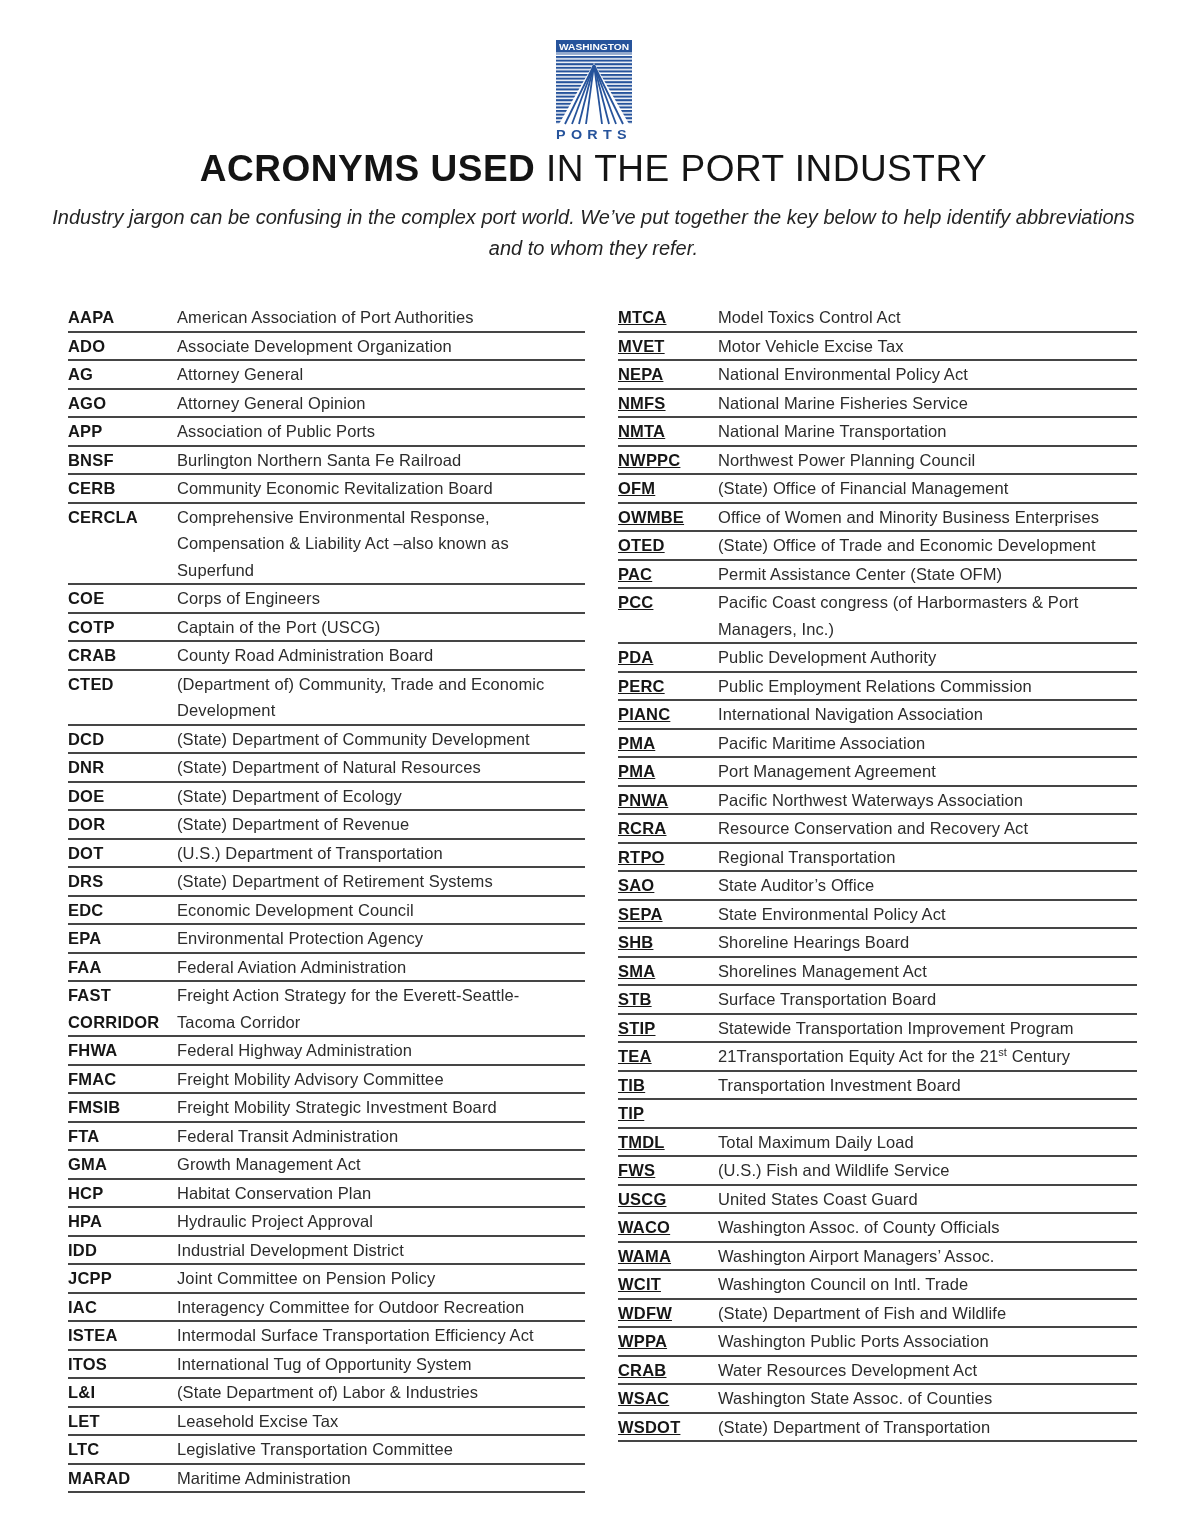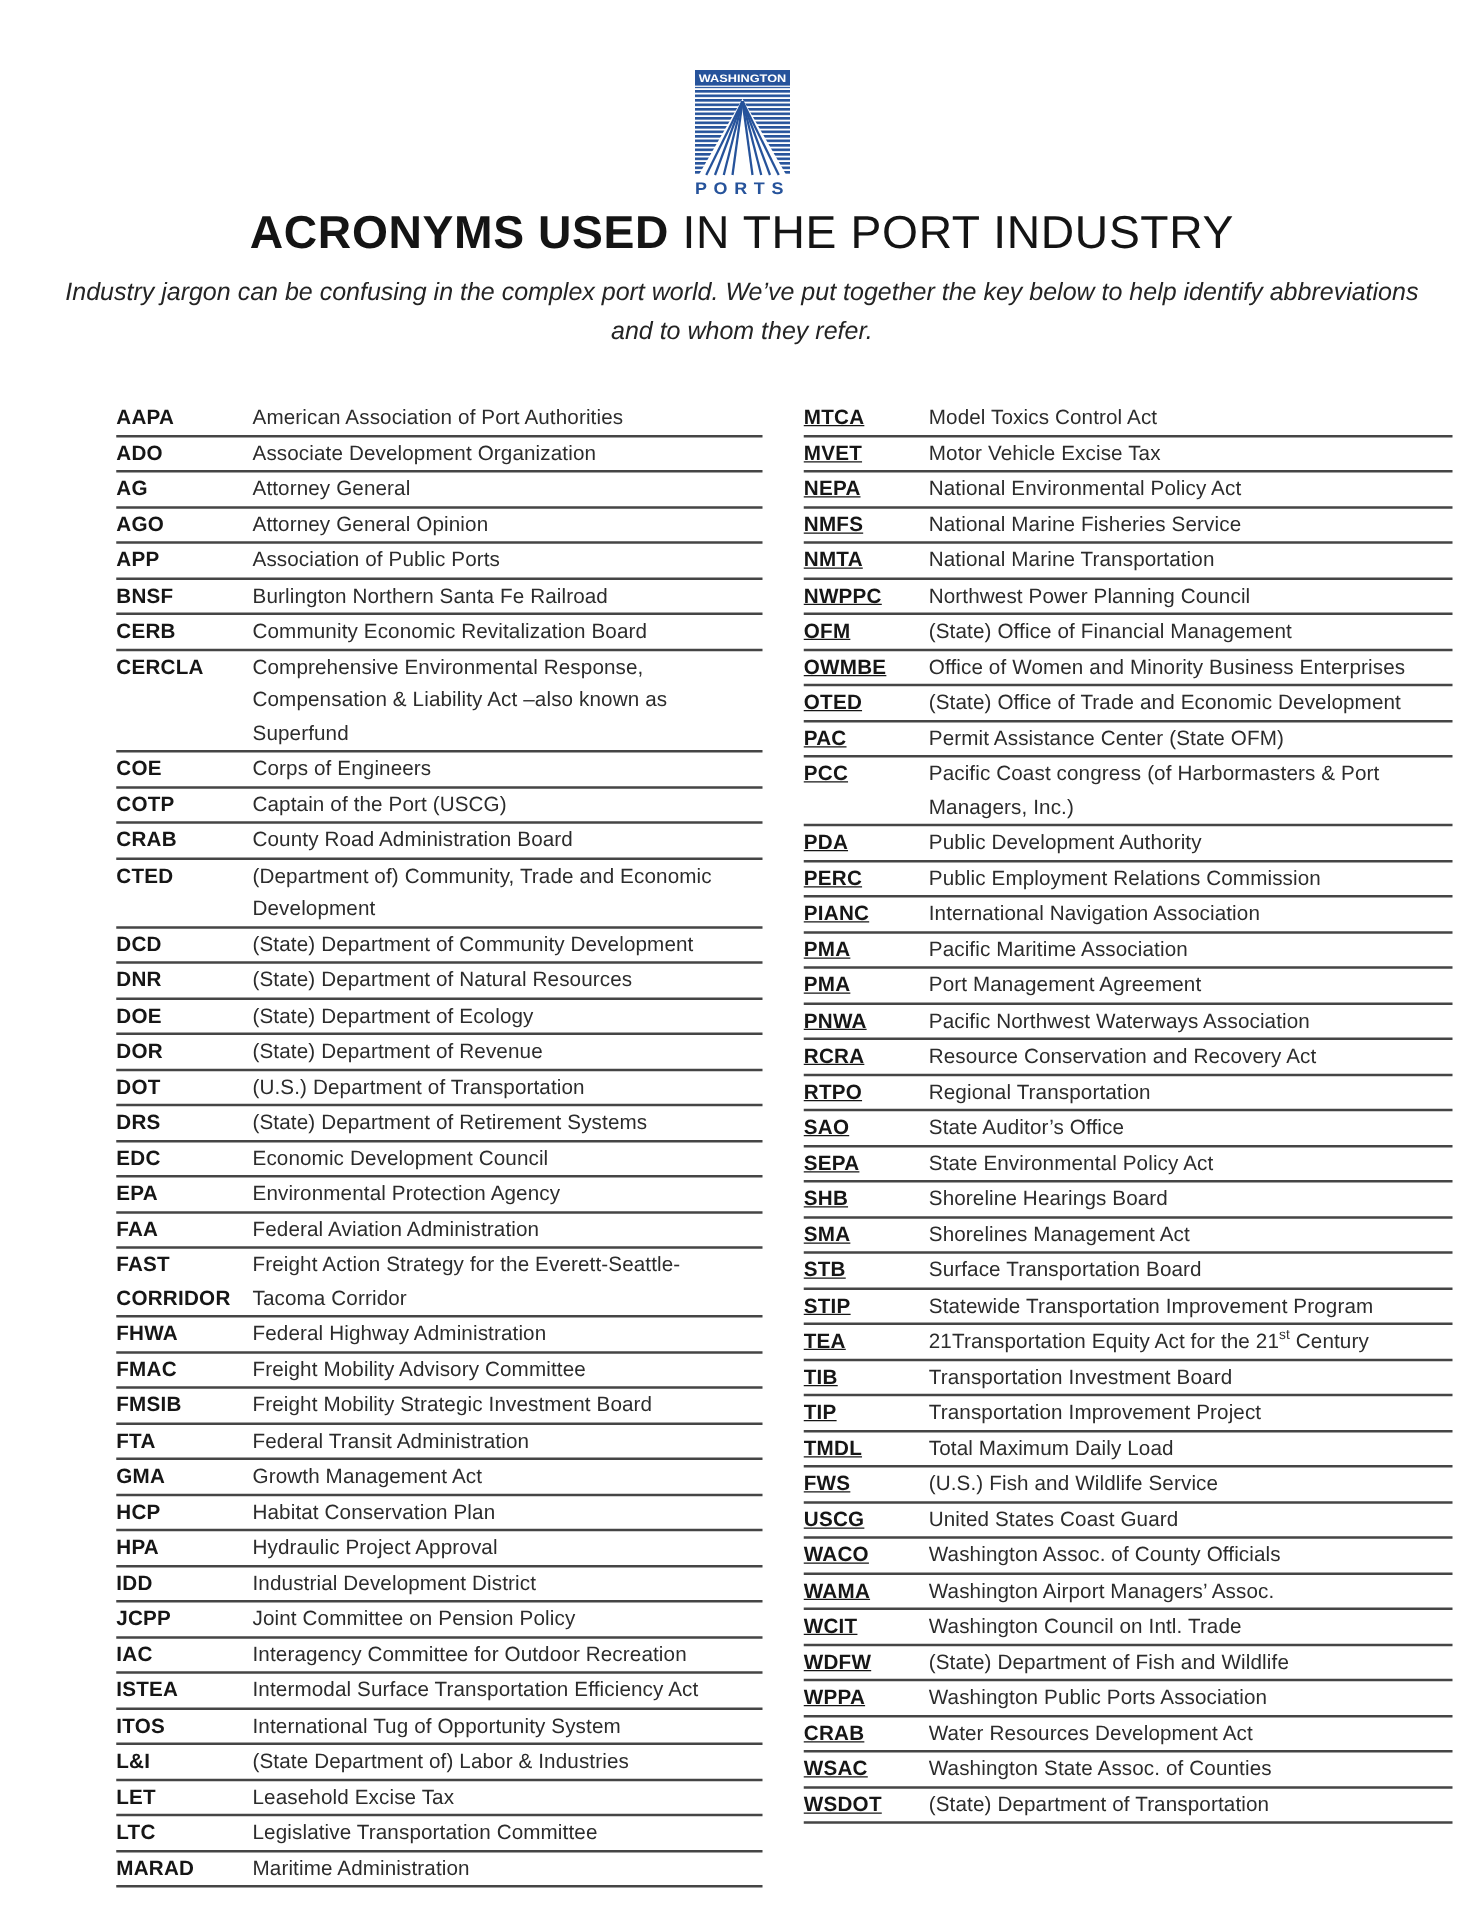--- a/index.html
+++ b/index.html
@@ -10,21 +10,21 @@
   }
   .page {
     position: relative;
     width: 1187px;
     height: 1536px;
     background: #ffffff;
     overflow: hidden;
   }
   .header {
     text-align: center;
-    padding-top: 54px;
+    padding-top: 38px;
   }
   .logo-svg {
     width: 80px;
     height: 104px;
     display: inline-block;
   }
   .title {
     margin-top: 0;
     font-size: 37px;
     line-height: 46px;
@@ -39,21 +39,20 @@
     font-size: 20px;
     line-height: 31px;
     color: #242424;
     white-space: pre-line;
   }
   .tables {
     display: flex;
     margin-left: 68px;
     margin-top: 40px;
     gap: 33px;
-    justify-content: center;
   }
   .col { flex: none; }
   .col-left  { width: 517px; }
   .col-right { width: 519px; }
   .row {
     display: flex;
     border-bottom: 2px solid #454545;
     font-size: 16.5px;
     line-height: 26.5px;
   }
@@ -378,21 +377,20 @@
         <div class="row">
           <div class="abbr">TEA</div>
           <div class="desc"><span>21Transportation Equity Act for the 21</span><sup>st</sup><span> Century</span></div>
         </div>
         <div class="row">
           <div class="abbr">TIB</div>
           <div class="desc">Transportation Investment Board</div>
         </div>
         <div class="row">
           <div class="abbr">TIP</div>
-          <div class="desc">Transportation Improvement Project</div>
         </div>
         <div class="row">
           <div class="abbr">TMDL</div>
           <div class="desc">Total Maximum Daily Load</div>
         </div>
         <div class="row">
           <div class="abbr">FWS</div>
           <div class="desc">(U.S.) Fish and Wildlife Service</div>
         </div>
         <div class="row">

